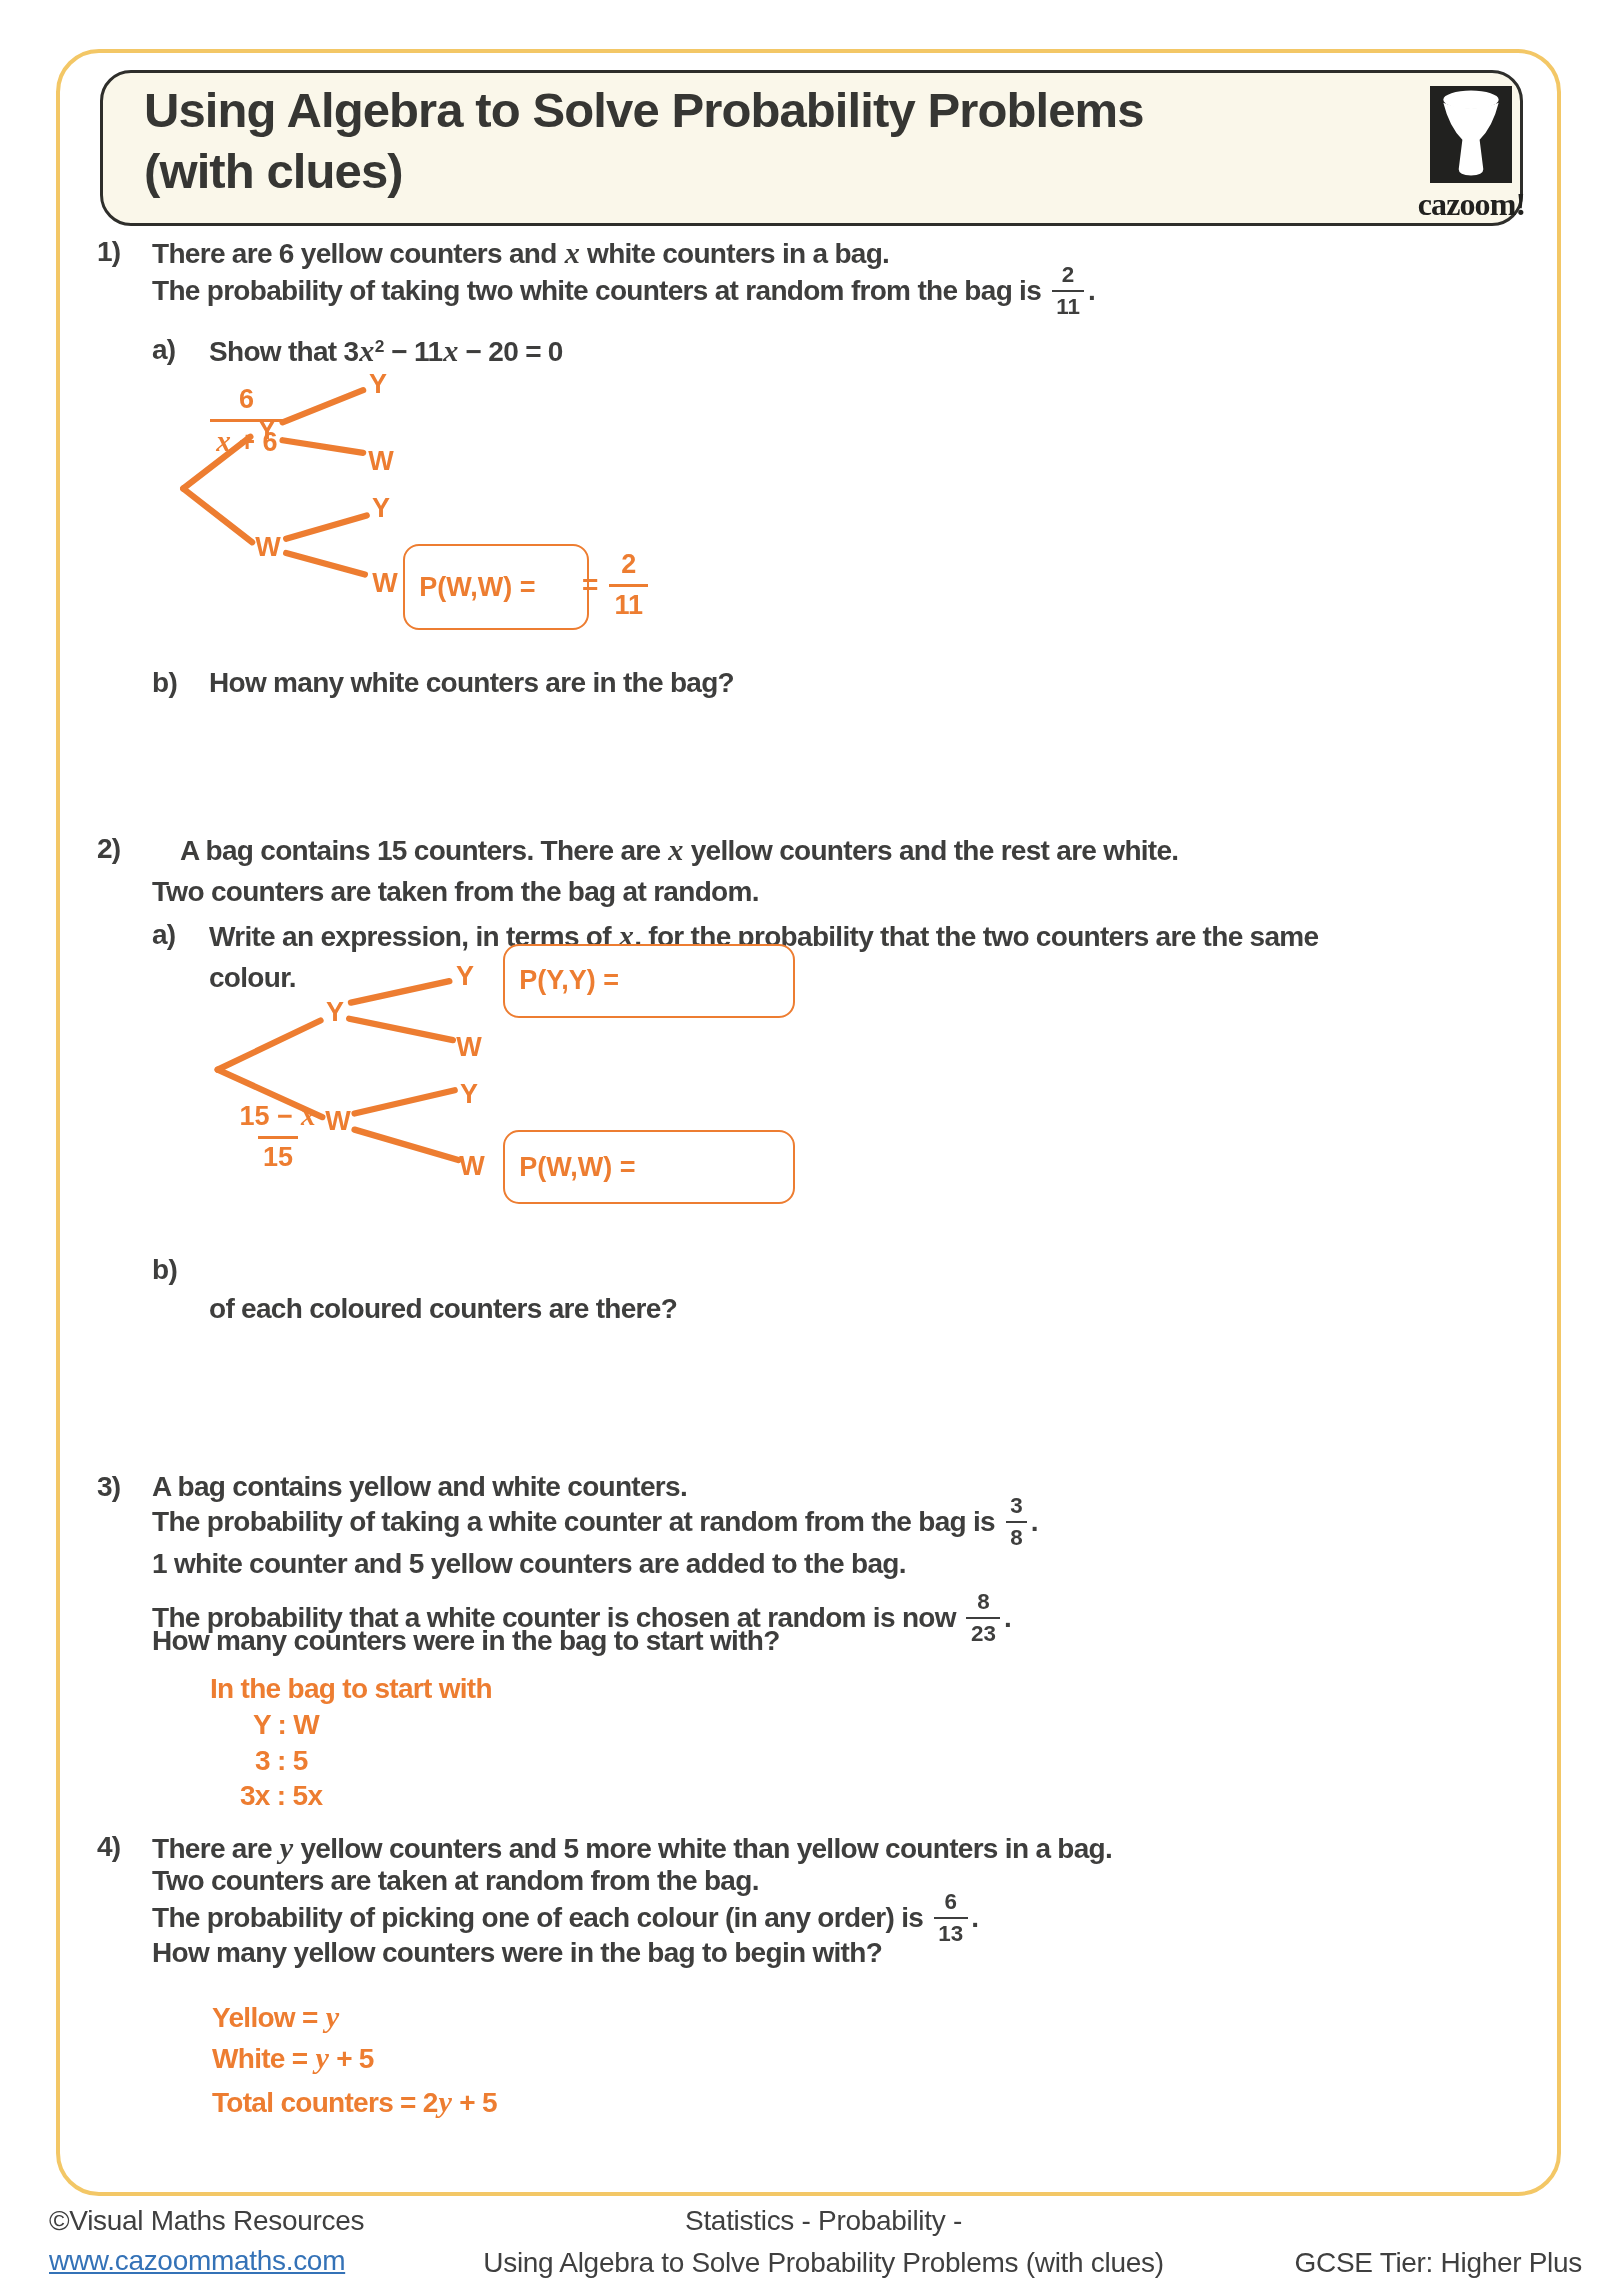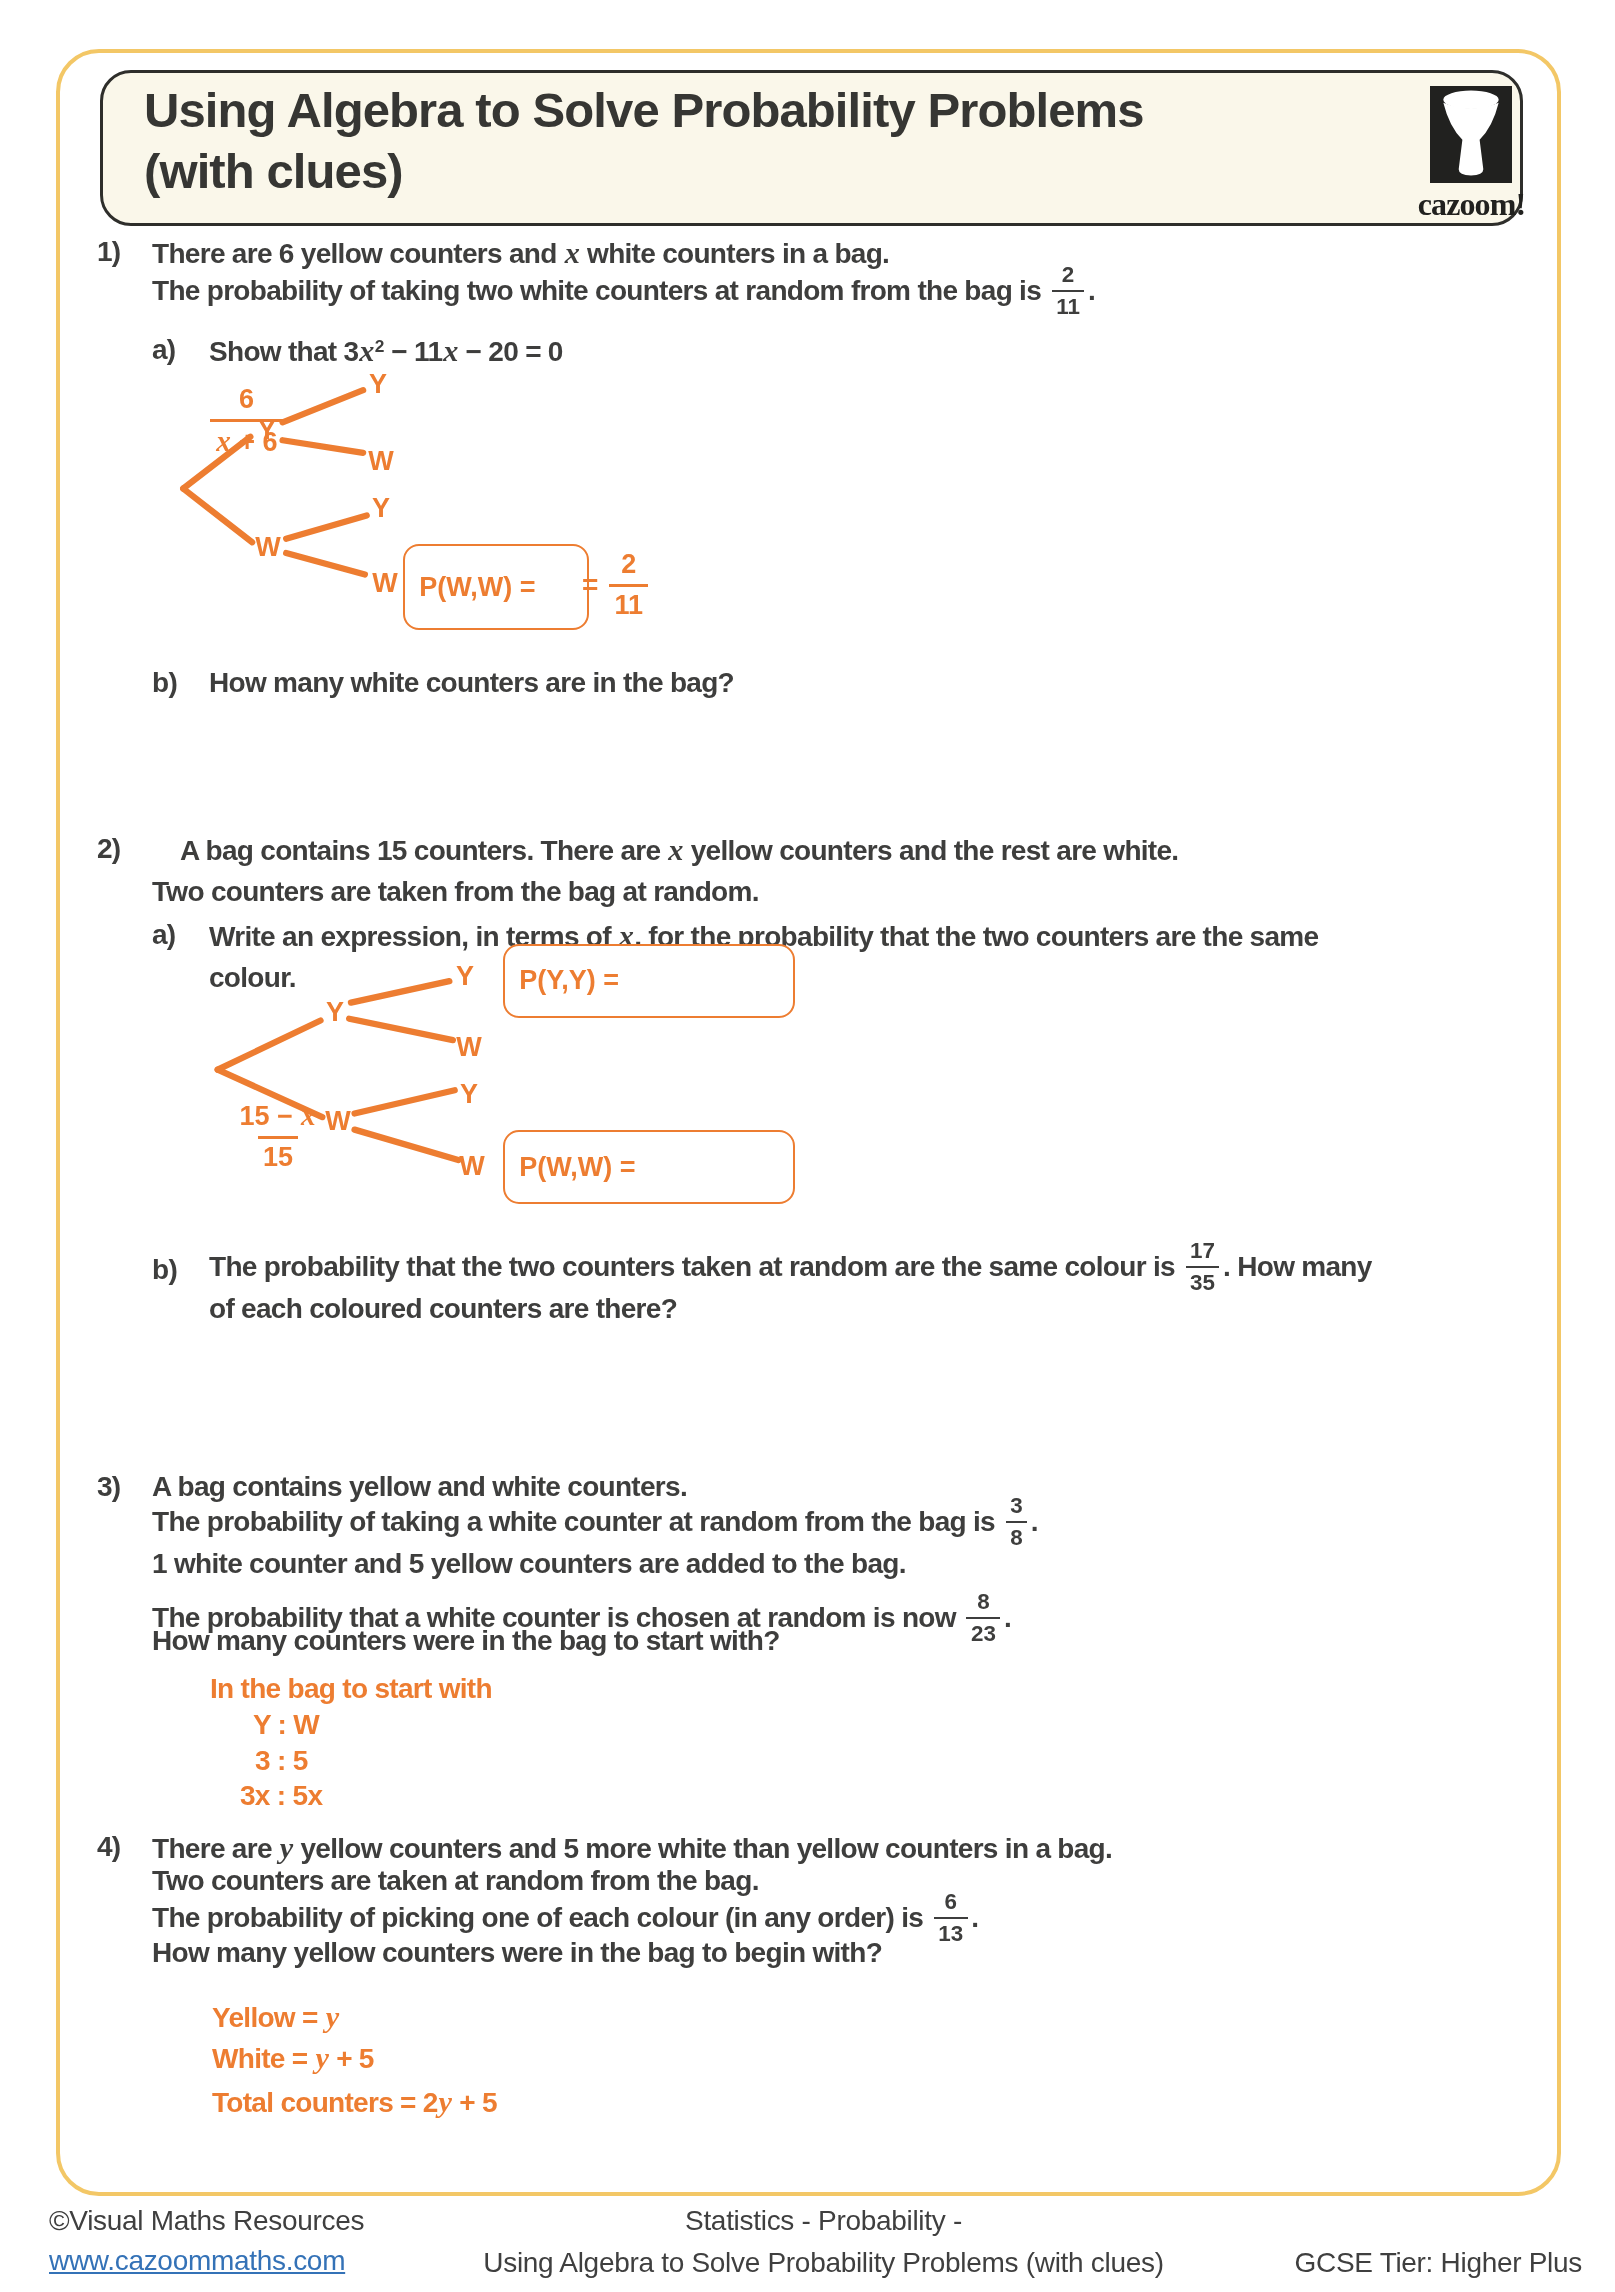--- a/index.html
+++ b/index.html
@@ -136,21 +136,20 @@
     <span class="tnode" style="left:347px;top:226px;">W</span>
     <div class="obox" style="left:378px;top:3.6px;width:274px;height:70px;">
       <span>P(Y,Y) =</span>
     </div>
     <div class="obox" style="left:378px;top:190px;width:274px;height:70px;">
       <span>P(W,W) =</span>
     </div>
   </div>
 
   <div class="tl" style="left:152px;top:1254px;">b)</div>
-  <div class="tl" style="left:209px;top:1242px;"><span class="st">The probability that the two counters taken at random are the same colour is </span><span class="frac"><span class="fn"><span class="st">17</span></span><span class="fd"><span class="st">35</span></span></span><span class="st">. How many</span></div>
   <div class="tl" style="left:209px;top:1293px;"><span class="st">of each coloured counters are there?</span></div>
 
   <div class="tl" style="left:97px;top:1471px;">3)</div>
   <div class="tl" style="left:152px;top:1471px;"><span class="st">A bag contains yellow and white counters.</span></div>
   <div class="tl" style="left:152px;top:1497px;"><span class="st">The probability of taking a white counter at random from the bag is </span><span class="frac"><span class="fn"><span class="st">3</span></span><span class="fd"><span class="st">8</span></span></span><span class="st">.</span></div>
   <div class="tl" style="left:152px;top:1548px;"><span class="st">1 white counter and 5 yellow counters are added to the bag.</span></div>
   <div class="tl" style="left:152px;top:1574px;margin-top:19px;"><span class="st">The probability that a white counter is chosen at random is now </span><span class="frac"><span class="fn"><span class="st">8</span></span><span class="fd"><span class="st">23</span></span></span><span class="st">.</span></div>
   <div class="tl" style="left:152px;top:1625px;"><span class="st">How many counters were in the bag to start with?</span></div>
 
   <div class="tl orange" style="left:210px;top:1673px;">In the bag to start with</div>

